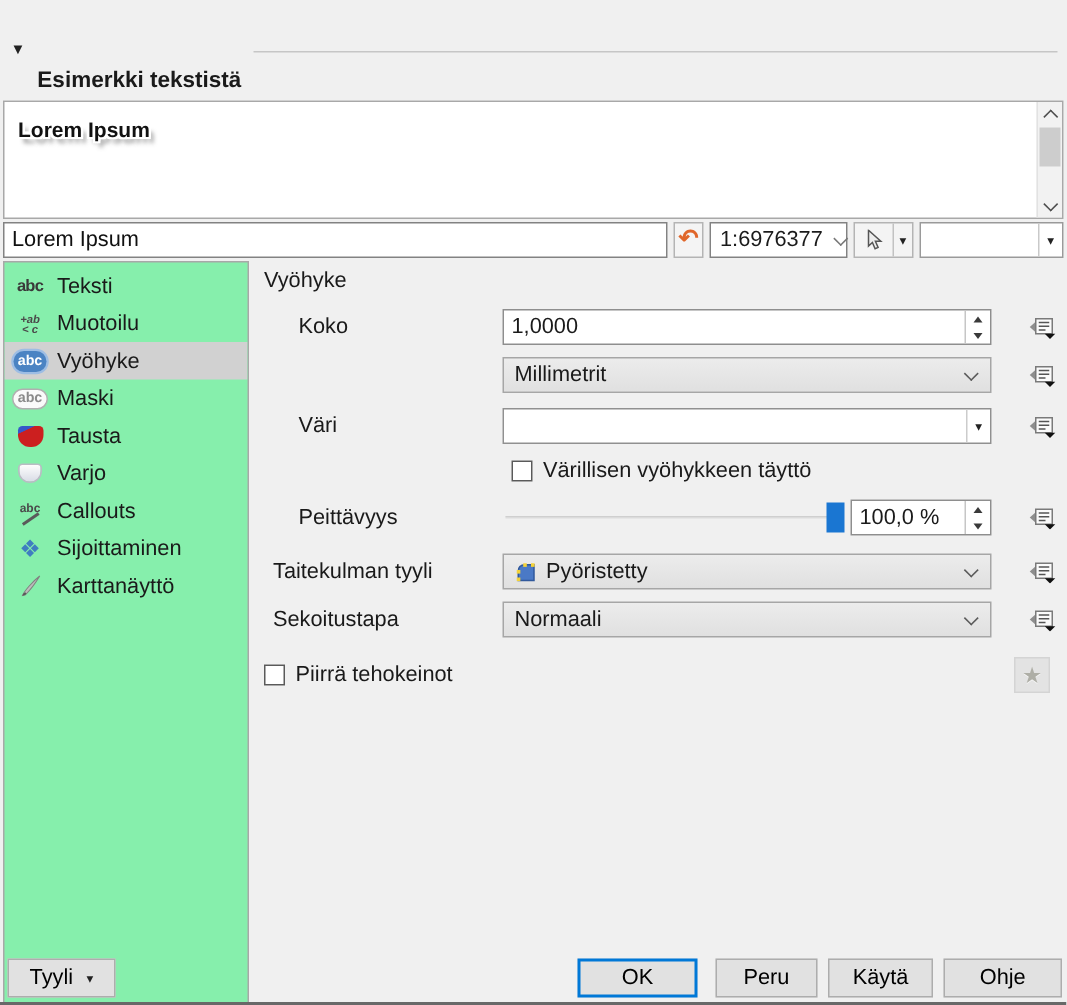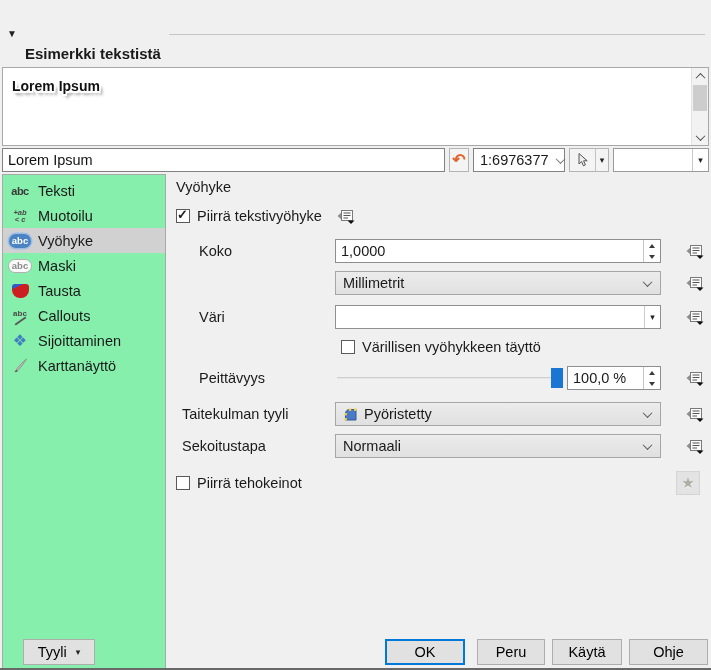--- a/index.html
+++ b/index.html
@@ -98,21 +98,21 @@
   .slider { flex: 1; position: relative; height: 24px; margin-right: 4px; }
   .slider-track { position: absolute; left: 2px; right: 2px; top: 11px; height: 2px; background: #e6e6e6; border-top: 1px solid #cfcfcf; }
   .slider-handle { position: absolute; right: 0; top: 2px; width: 12px; height: 20px; background: #1a76d2; }
   .opacity-spin { flex: 0 0 94px; }
 
   .effects-row { display: flex; align-items: center; gap: 7px; margin-top: 5px; }
   .star-btn { margin-left: auto; margin-right: 6px; width: 24px; height: 24px; background: #e3e3e3; border: 1px solid #d4d4d4; display: flex; align-items: center; justify-content: center; }
   .star-glyph { color: #aeaea6; font-size: 15px; text-shadow: 0 1px 0 #f6f6f6; }
 
   
-  .footer { position: absolute; left: 0; right: 0; bottom: 2px; height: 32px; display: flex; align-items: center; padding: 0 3px 0 23px; }
+  .footer { position: absolute; left: 0; right: 0; bottom: 2px; height: 32px; display: flex; align-items: center; padding: 0 3px 0 5px; }
   .btn { height: 26px; background: #e1e1e1; border: 1px solid #adadad; font: inherit; display: flex; align-items: center; justify-content: center; }
   .style-btn { width: 72px; gap: 9px; }
   .style-btn .dd-arrow { font-size: 9px; color: #222; }
   .footer .spacer { flex: 1; }
   .btn-ok { width: 80px; border: 2px solid #0078d7; }
   .btn-cancel { width: 68px; margin-left: 12px; }
   .btn-apply { width: 70px; margin-left: 7px; }
   .btn-help { width: 79px; margin-left: 7px; }
   .window-bottom-edge { position: absolute; left: 0; right: 0; bottom: 0; height: 2px; background: #686868; }
 </style>
@@ -186,20 +186,26 @@
         </span>
       <span class="label">Maski</span>
     </div>
     <div class="side-item">
       <span class="ic">
           <span class="ic-bg-shape"></span>
         </span>
       <span class="label">Tausta</span>
     </div>
     <div class="side-item">
+      <span class="ic">
+          <span class="ic-shadow-shape"></span>
+        </span>
+      <span class="label">Varjo</span>
+    </div>
+    <div class="side-item">
       <span class="ic ic-callouts">
         <span class="abc">abc</span>
         <span class="slash"></span>
       </span>
       <span class="label">Callouts</span>
     </div>
     <div class="side-item">
       <span class="ic ic-placement">❖</span>
       <span class="label">Sijoittaminen</span>
     </div>
@@ -210,34 +216,20 @@
           <path d="M3,14 C3.4,12.5 4.6,11.6 5.3,12.2 C6,13 4.8,14 3,14 Z" fill="#5a5a5a"></path>
         </svg>
       </span>
       <span class="label">Karttanäyttö</span>
     </div>
   </div>
 
   <div class="panel">
     <div class="panel-title">Vyöhyke</div>
 
-    <div class="row-draw">
-      <span class="checkbox checked"></span>
-      <span>Piirrä tekstivyöhyke</span>
-      <button class="dd-btn">
-        <svg width="18" height="16" viewBox="0 0 18 16">
-          <polygon points="5,4 0.5,8 5,12" fill="#8e8e8e"></polygon>
-          <rect x="4.5" y="2.5" width="11" height="10" fill="#fbfbfb" stroke="#7a7a7a"></rect>
-          <line x1="6.5" y1="5" x2="13.5" y2="5" stroke="#555"></line>
-          <line x1="6.5" y1="7.5" x2="13.5" y2="7.5" stroke="#555"></line>
-          <line x1="6.5" y1="10" x2="11" y2="10" stroke="#555"></line>
-          <polygon points="10.5,12.5 17.5,12.5 14,16" fill="#111"></polygon>
-        </svg>
-      </button>
-    </div>
 
     <div class="form-row">
       <span class="f-label">Koko</span>
       <div class="f-control">
         <div class="spinbox">
           <span class="spin-text">1,0000</span>
           <span class="spin-arrows">
               <div>
                 <i class="tri-up"></i>
               </div>

